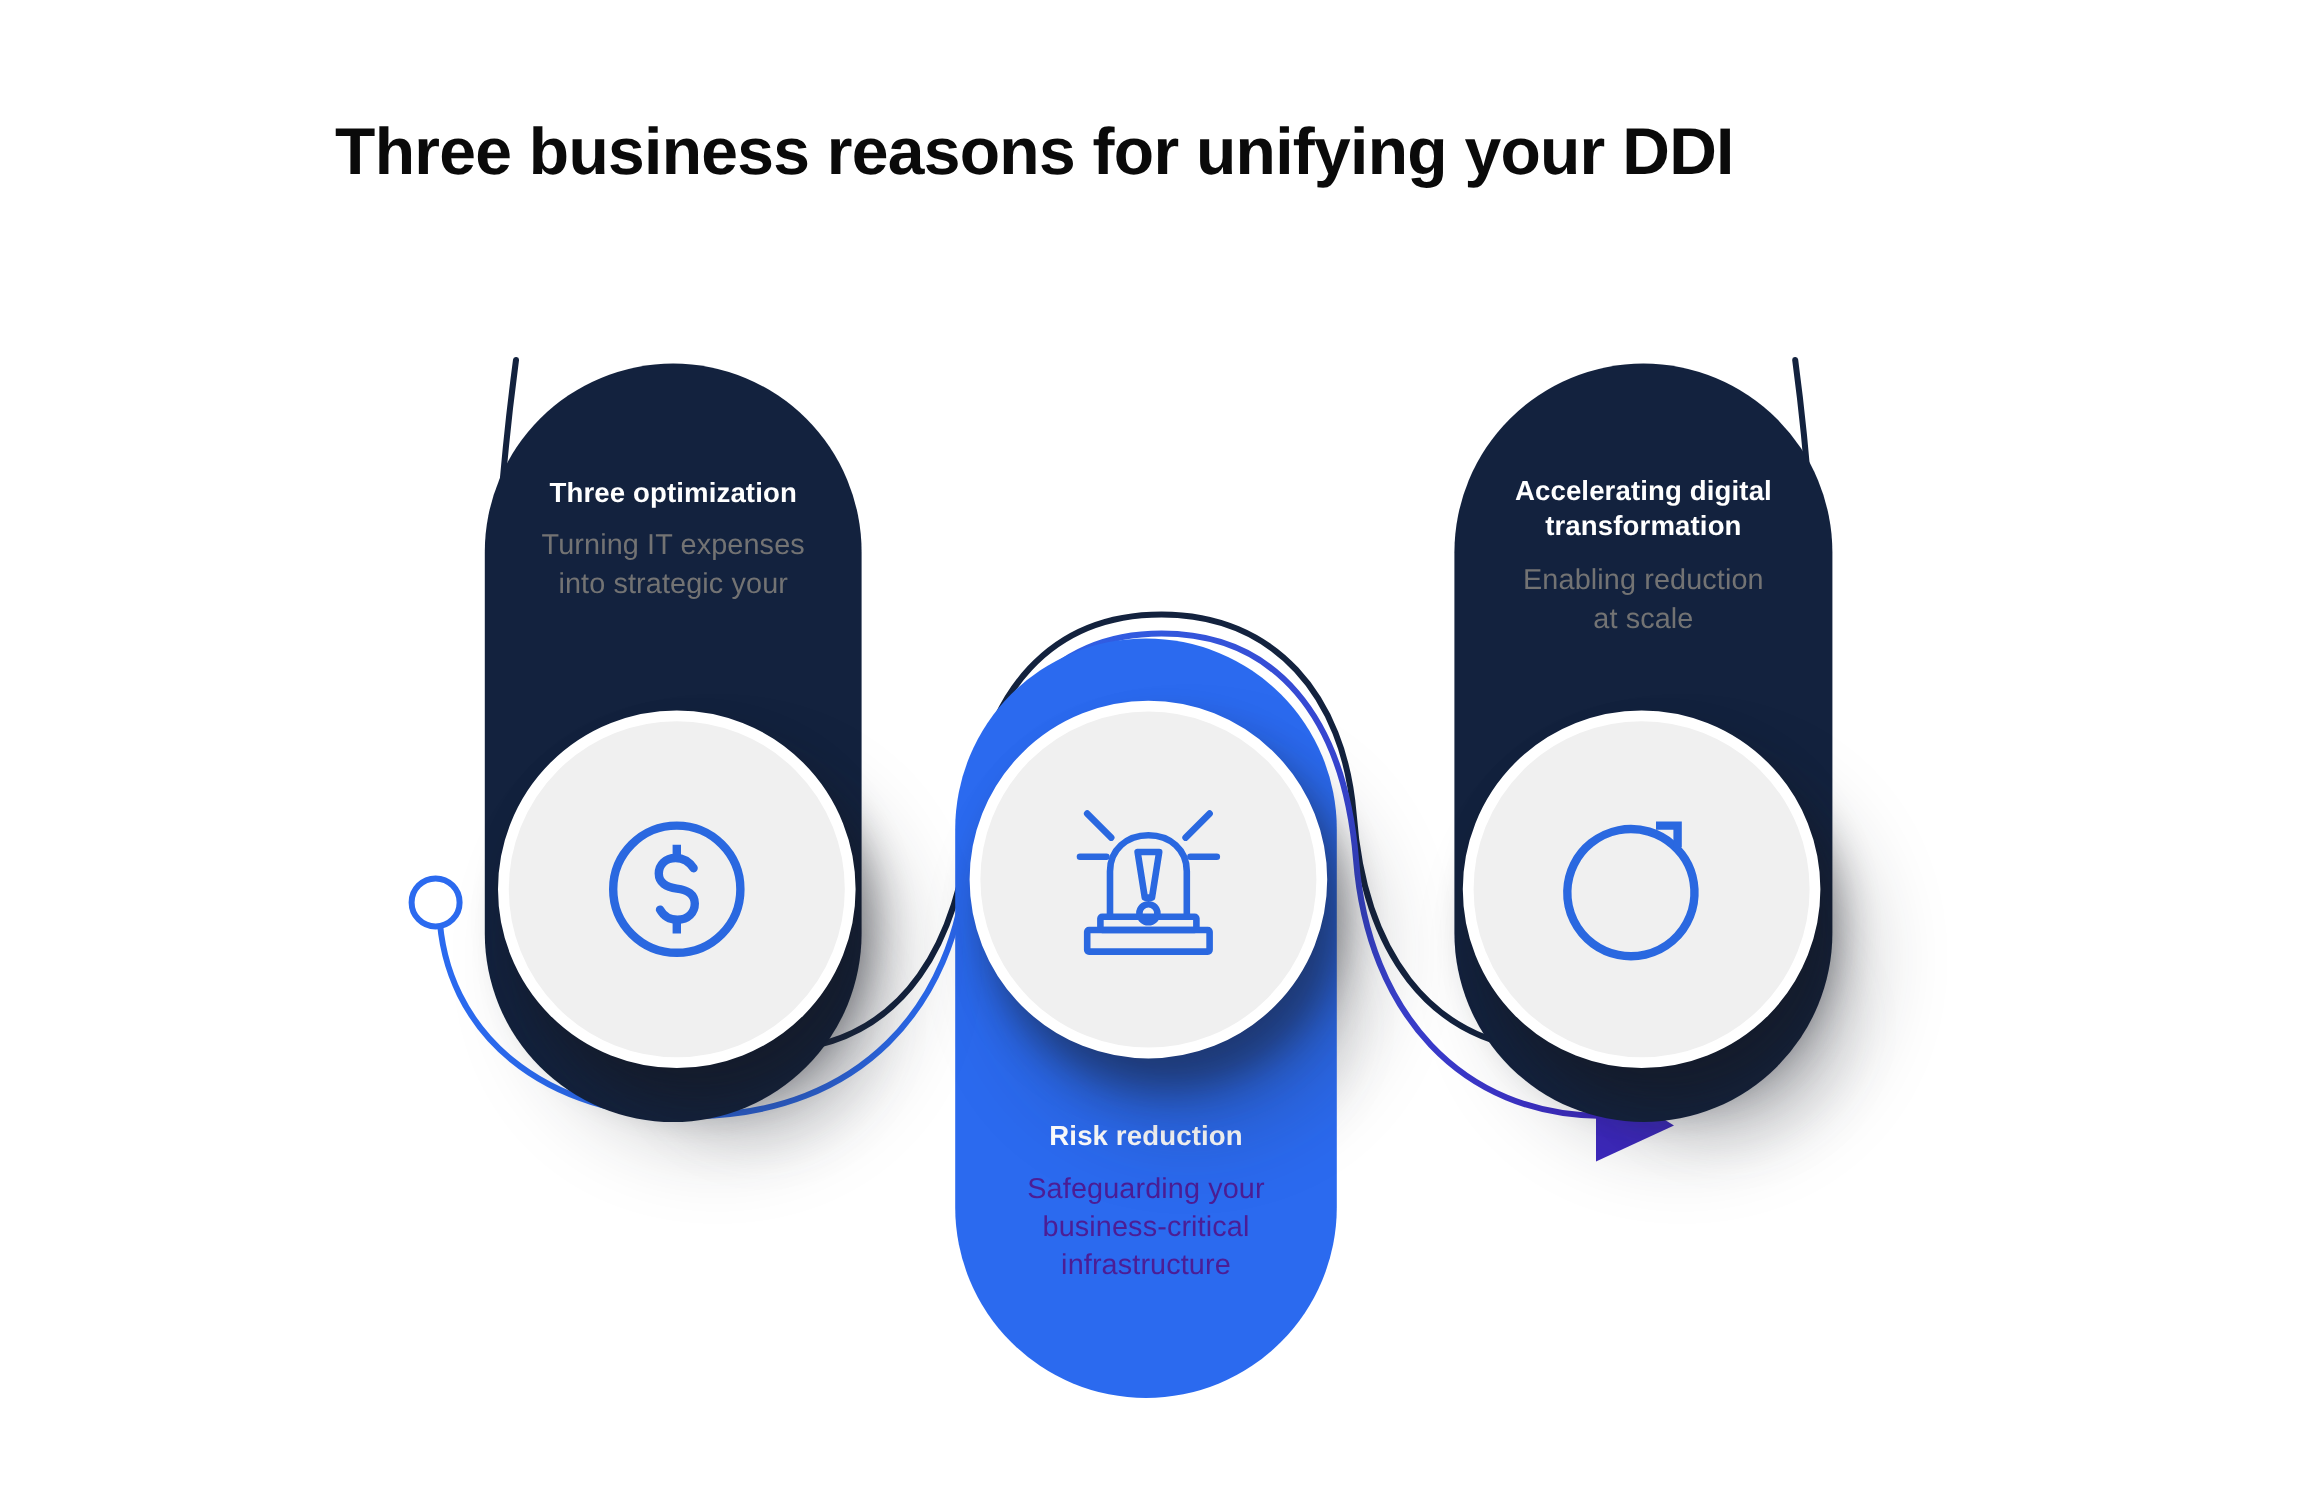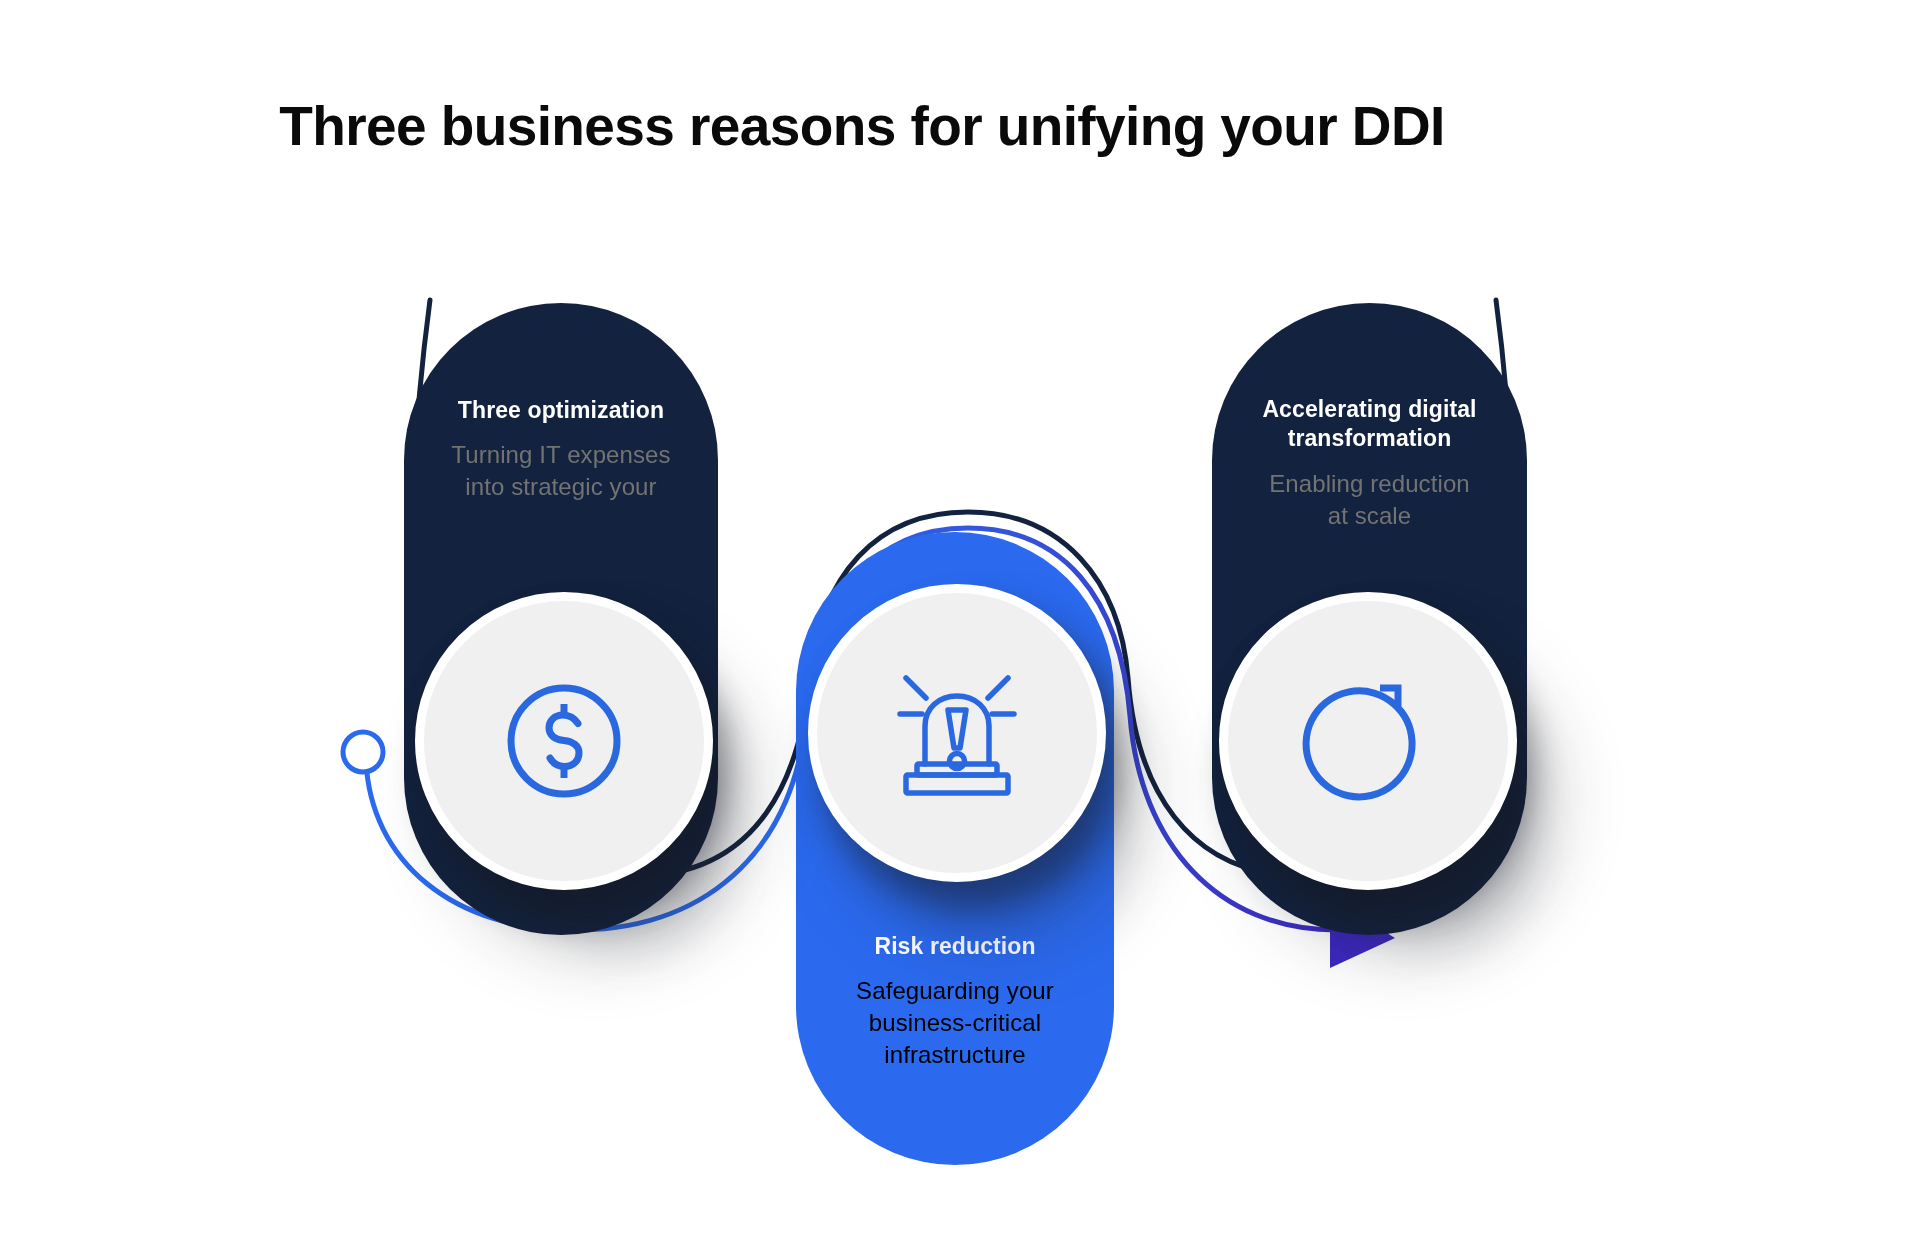--- a/index.html
+++ b/index.html
@@ -76,21 +76,21 @@
     letter-spacing: 0.1px;
   }
   .card-desc {
     font-size: 24px;
     font-weight: 300;
     color: #737373;
     line-height: 1.33;
     margin: 14px 0 0 0;
     letter-spacing: 0.1px;
   }
-  .card-blue .card-desc { color: #000000; }
+  .card-blue .card-desc { color: #4c1d95; }
 
   
   #card-cost {
     left: 404px; top: 303px; width: 314px; height: 632px;
   }
   #card-cost .card-text { top: 93px; }
 
   
   #card-risk {
     left: 796px; top: 532px; width: 318px; height: 633px;

